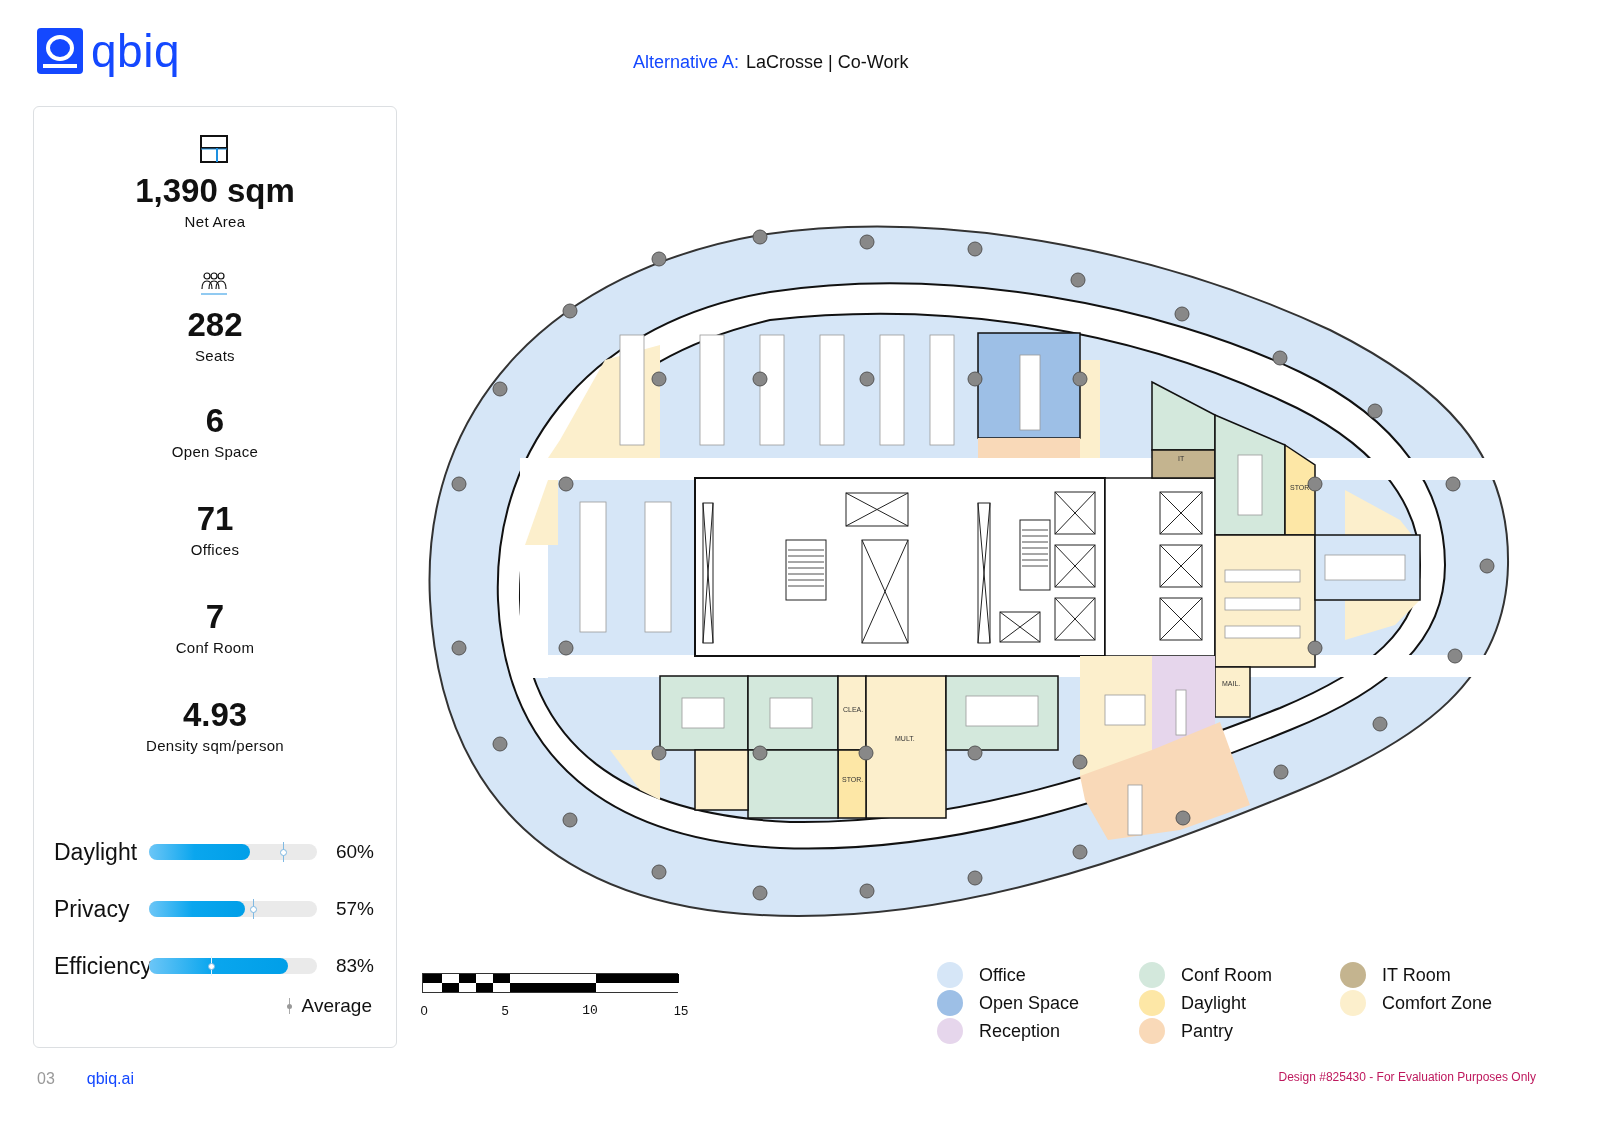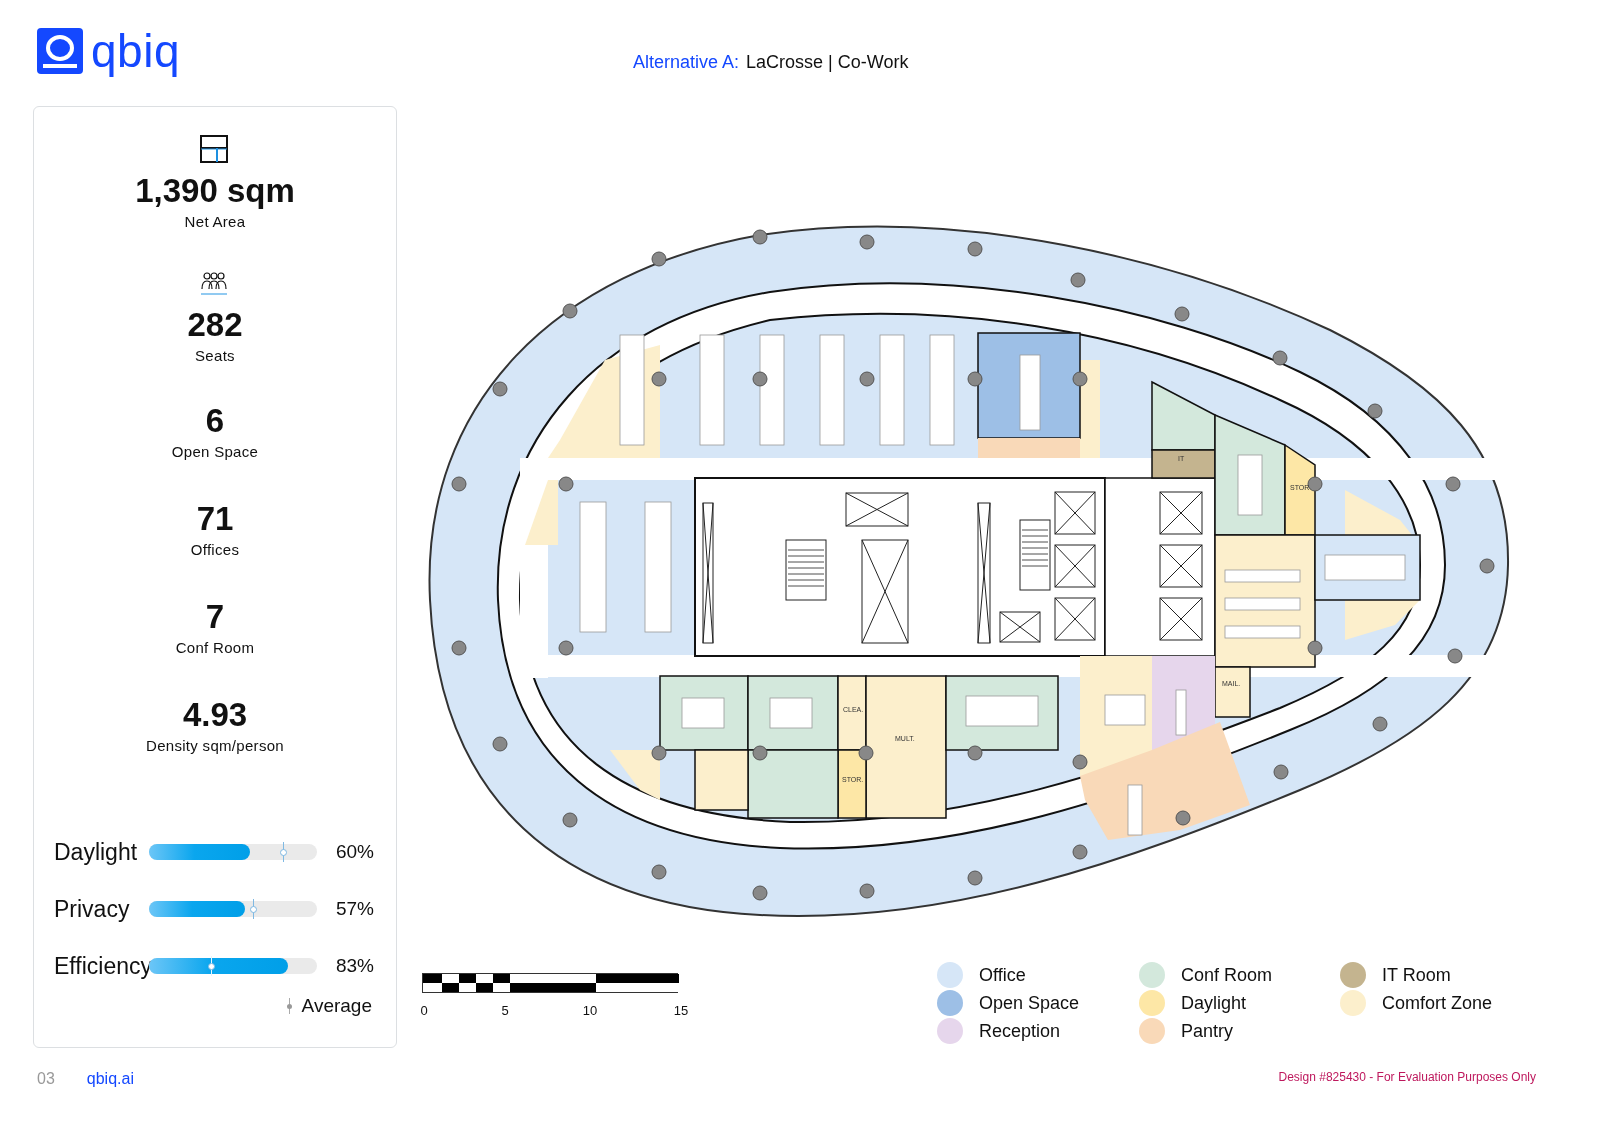--- a/index.html
+++ b/index.html
@@ -325,21 +325,21 @@
       <div></div>
       <div class="w"></div>
       <div></div>
       <div class="w"></div>
       <div></div>
       <div class="w"></div>
   </div>
   <div class="scale-ticks">
     <span style="left:2px;">0</span>
     <span style="left:83px;">5</span>
-    <span style="left:168px;">10</span>
+    <span style="left:168px;font-family:Liberation Mono, monospace;">10</span>
     <span style="left:259px;">15</span>
   </div>
 </div>
 
 <div class="legend">
   <div class="leg-item" style="left:0; top:0;">
     <span class="leg-dot" style="background:#d6e6f7;"></span>
     <span>Office</span>
   </div>
   <div class="leg-item" style="left:0; top:28px;">

